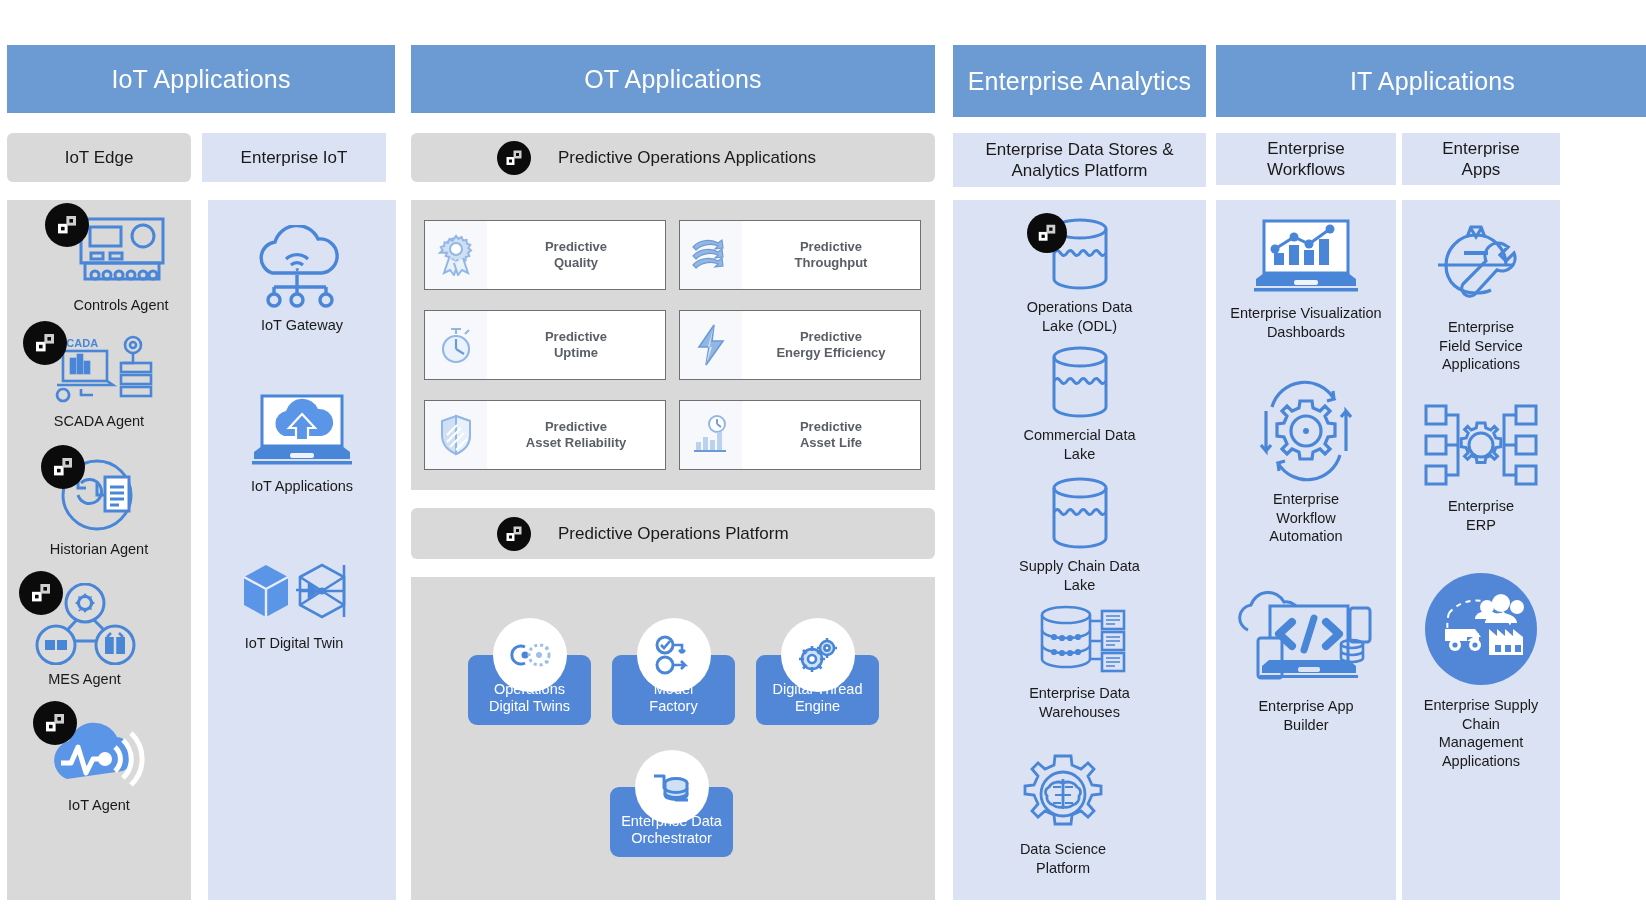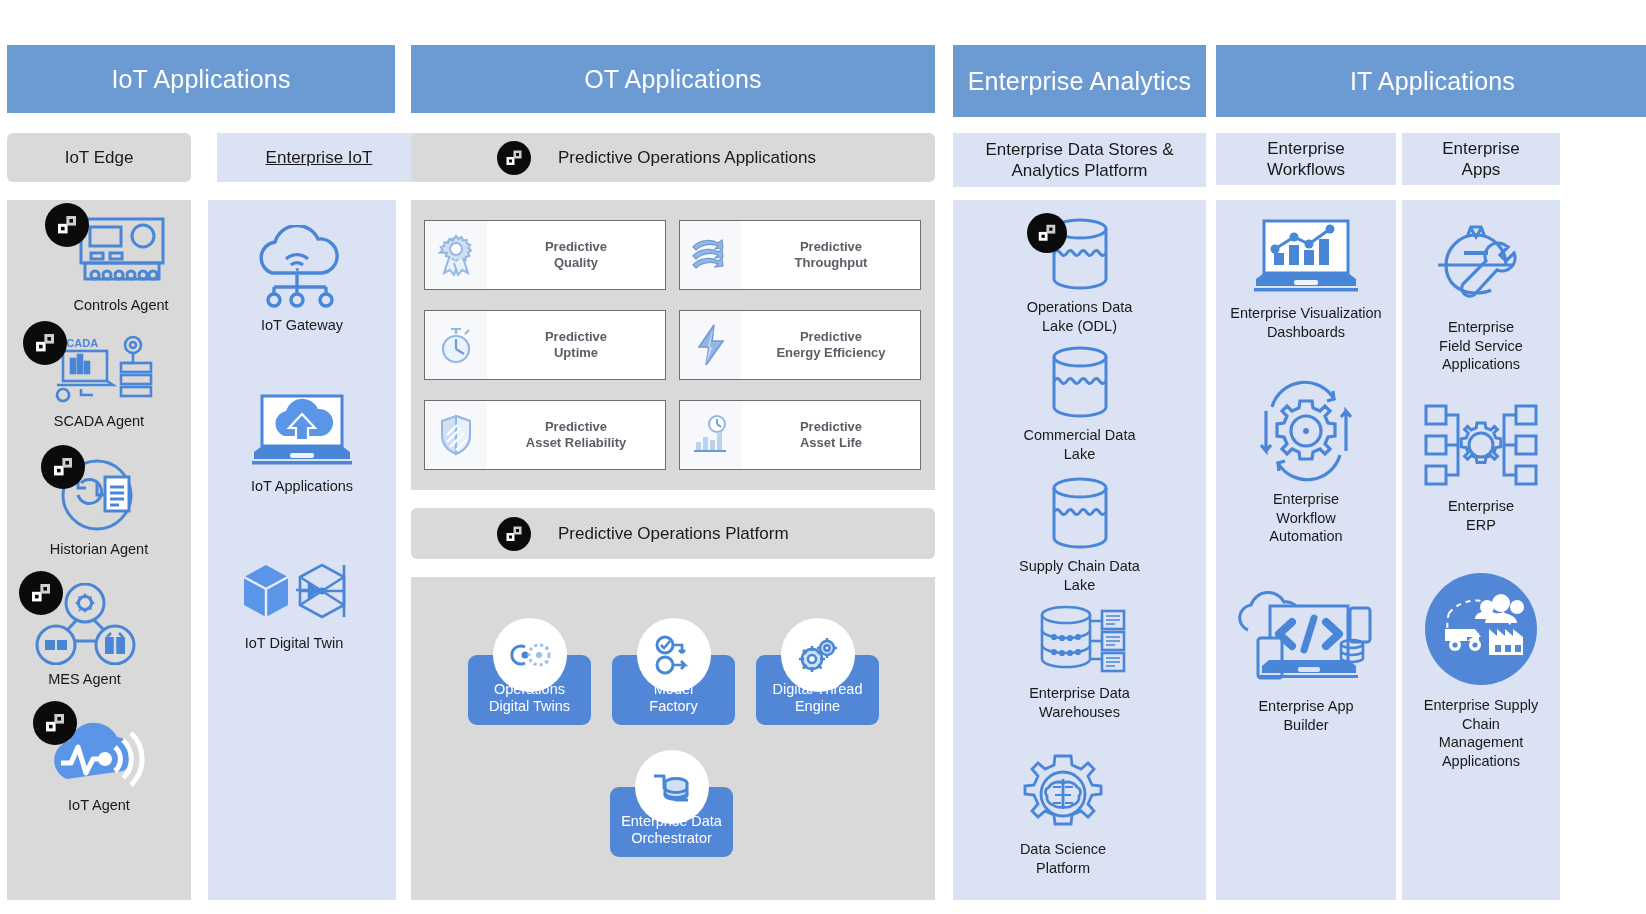--- a/index.html
+++ b/index.html
@@ -123,21 +123,21 @@
   <div class="banner" style="left:953px; top:8px; width:253px; height:72px;">
     <span>Enterprise Analytics</span>
   </div>
   <div class="banner" style="left:1216px; top:8px; width:433px; height:72px;">
     <span>IT Applications</span>
   </div>
 
   <div class="subhead grey" style="left:7px; top:96px; width:184px; height:49px;">
     <span>IoT Edge</span>
   </div>
-  <div class="subhead lav" style="left:217px; top:96px; width:204px; height:49px;text-decoration:underline;">
+  <div class="subhead lav" style="left:202px; top:96px; width:184px; height:49px;">
     <span>Enterprise IoT</span>
   </div>
 
   <div class="subhead grey left" style="left:411px; top:96px; width:524px; height:49px;">
     <span class="badge" style="position:relative; width:34px; height:34px;">
       <svg width="20" height="20" viewBox="0 0 20 20">
         <rect x="2.5" y="9" width="8" height="8" fill="#ffffff"></rect>
         <rect x="5" y="11.5" width="3" height="3" fill="#0b0b0b"></rect>
         <rect x="9.5" y="2.5" width="8" height="8" fill="#cfcfcf"></rect>
         <rect x="12" y="5" width="3" height="3" fill="#0b0b0b"></rect>

